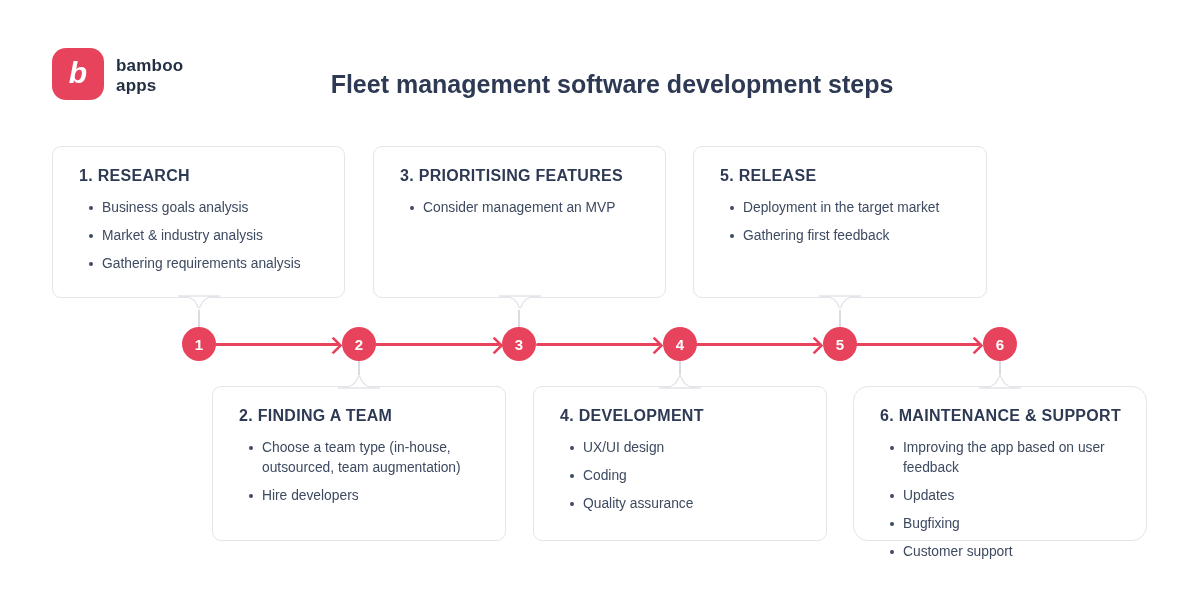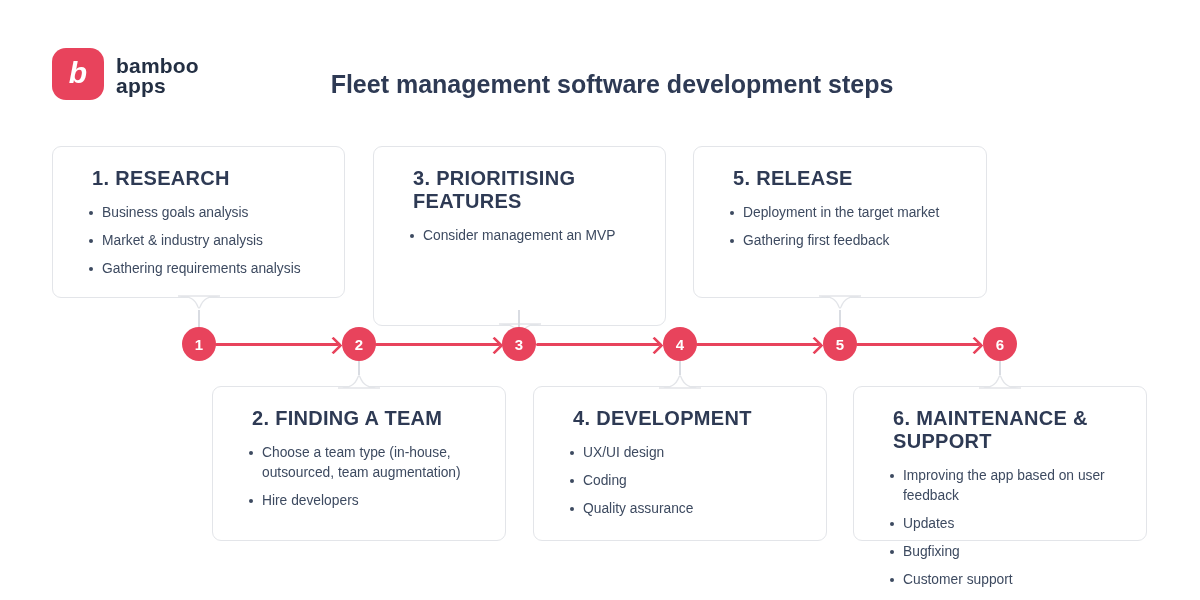--- a/index.html
+++ b/index.html
@@ -33,21 +33,21 @@
     color: #fff;
     font-size: 30px;
     font-weight: 700;
     font-style: italic;
     line-height: 1;
     transform: translateY(-1px);
   }
   .brand {
     position: absolute; left: 116px; top: 56px;
     color: #232f43;
-    font-size: 21px;
+    font-size: 17px;
     font-weight: 700;
     line-height: 20px;
     letter-spacing: 0.2px;
   }
   .page-title {
     position: absolute; left: 0; top: 58px;
     width: 1200px;
     margin: 12px;
     text-align: center;
     color: var(--color-heading);
@@ -57,23 +57,23 @@
 
   
   .card {
     position: absolute;
     background: var(--color-card_bg);
     border: 1px solid var(--color-border);
     border-radius: 9px;
     padding: 20px 18px 16px 26px;
   }
   .card h2 {
-    margin: 0 0 13px 13px;
+    margin: 0 0 13px 0;
     color: var(--color-heading);
-    font-size: 20px;
+    font-size: 16px;
     font-weight: 800;
     letter-spacing: 0.3px;
   }
   .card ul { list-style: none; margin: 8px; padding: 0; }
   .card li {
     position: relative;
     padding-left: 15px;
     margin-bottom: 8px;
     color: var(--color-body);
     font-size: 13.8px;
@@ -148,21 +148,21 @@
       <path d="M1,1 C13,1 18,4 21,12 Q22,14 23,12 C26,4 31,1 43,1 Z" fill="#ffffff" stroke="#e3e5e9" stroke-width="1.4"></path>
     </svg>
     <h2>1. RESEARCH</h2>
     <ul>
       <li>Business goals analysis</li>
       <li>Market &amp; industry analysis</li>
       <li>Gathering requirements analysis</li>
     </ul>
   </section>
 
-  <section class="card" style="left:373px; top:146px; width:293px; height:180px;">
+  <section class="card" style="left:373px; top:146px; width:293px; height:152px;">
     <svg class="tail tail-bottom" width="44" height="14" viewBox="0 0 44 14">
       <path d="M1,1 C13,1 18,4 21,12 Q22,14 23,12 C26,4 31,1 43,1 Z" fill="#ffffff" stroke="#e3e5e9" stroke-width="1.4"></path>
     </svg>
     <h2>3. PRIORITISING FEATURES</h2>
     <ul>
       <li>Consider management an MVP</li>
     </ul>
   </section>
 
   <section class="card" style="left:693px; top:146px; width:294px; height:152px;">
@@ -192,21 +192,21 @@
       <path d="M1,13 C13,13 18,10 21,2 Q22,0 23,2 C26,10 31,13 43,13 Z" fill="#ffffff" stroke="#e3e5e9" stroke-width="1.4"></path>
     </svg>
     <h2>4. DEVELOPMENT</h2>
     <ul>
       <li>UX/UI design</li>
       <li>Coding</li>
       <li>Quality assurance</li>
     </ul>
   </section>
 
-  <section class="card" style="left:853px; top:386px; width:294px; height:155px;">
+  <section class="card" style="left:853px; top:386px; width:294px; height:155px;border-radius:15px;">
     <svg class="tail tail-top" width="44" height="14" viewBox="0 0 44 14">
       <path d="M1,13 C13,13 18,10 21,2 Q22,0 23,2 C26,10 31,13 43,13 Z" fill="#ffffff" stroke="#e3e5e9" stroke-width="1.4"></path>
     </svg>
     <h2>6. MAINTENANCE &amp; SUPPORT</h2>
     <ul>
       <li>Improving the app based on user feedback</li>
       <li>Updates</li>
       <li>Bugfixing</li>
       <li>Customer support</li>
     </ul>

